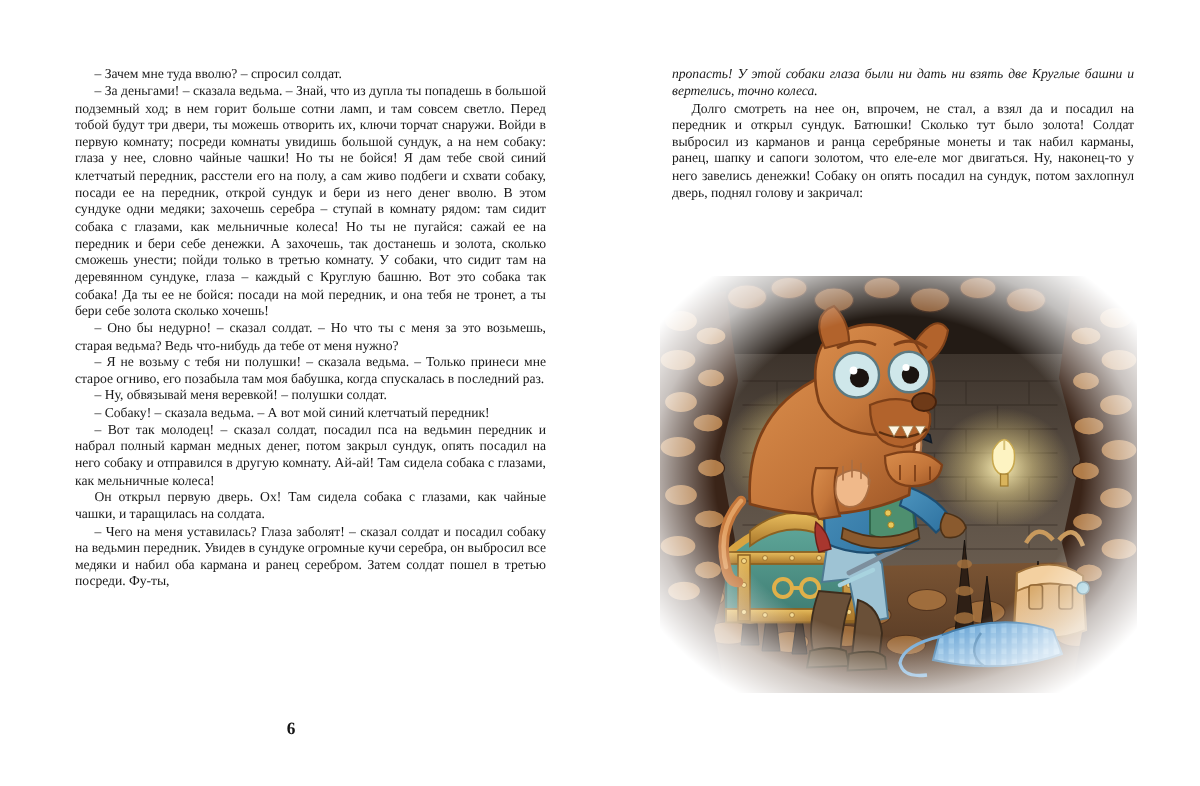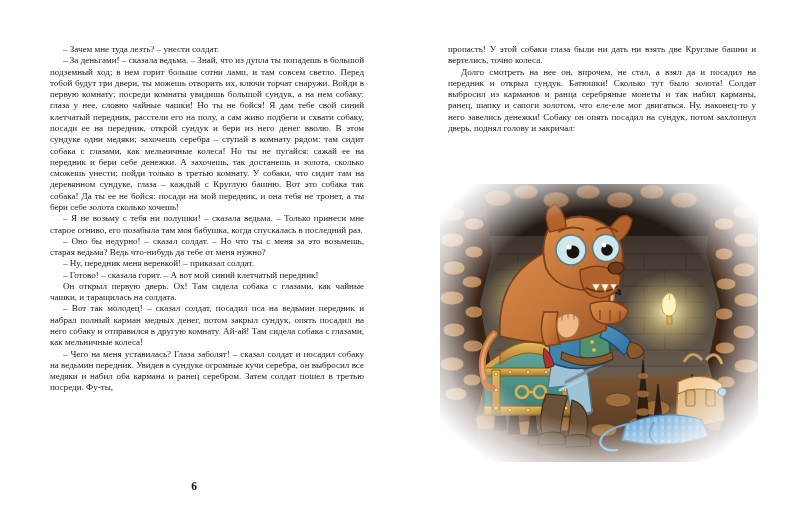--- a/index.html
+++ b/index.html
@@ -37,21 +37,21 @@
     text-align: justify;
     text-justify: inter-word;
     hyphens: manual;
     letter-spacing: -0.02px;
     color: #191919;
   }
   .para {
     margin: 0;
     text-indent: 13px;
   }
-  .para.cont { text-indent: 0; }
+  .para.cont { text-indent: 0; font-style: italic; }
 
   .folio {
     position: absolute;
     left: 0;
     right: 0;
     bottom: 32px;
     text-align: center;
     font-size: 11.5px;
     font-weight: bold;
     color: #141414;
@@ -68,28 +68,28 @@
   }
   .illus-svg { display: block; width: 100%; height: 100%; }
 </style>
 </head>
 <body>
 
 <div class="spread">
 
   <div class="page page-left">
     <div class="body-text">
-      <p class="para">– Зачем мне туда лезть? – унести солдат.</p>
+      <p class="para">– Зачем мне туда вволю? – спросил солдат.</p>
       <p class="para">– За деньгами! – сказала ведьма. – Знай, что из дупла ты попадешь в большой подземный ход; в нем горит больше сотни ламп, и там совсем светло. Перед тобой будут три двери, ты можешь отворить их, ключи торчат снаружи. Войди в первую комнату; посреди комнаты увидишь большой сундук, а на нем собаку: глаза у нее, словно чайные чашки! Но ты не бойся! Я дам тебе свой синий клетчатый передник, расстели его на полу, а сам живо подбеги и схвати собаку, посади ее на передник, открой сундук и бери из него денег вволю. В этом сундуке одни медяки; захочешь серебра – ступай в комнату рядом: там сидит собака с глазами, как мельничные колеса! Но ты не пугайся: сажай ее на передник и бери себе денежки. А захочешь, так достанешь и золота, сколько сможешь унести; пойди только в третью комнату. У собаки, что сидит там на деревянном сундуке, глаза – каждый с Круглую башню. Вот это собака так собака! Да ты ее не бойся: посади на мой передник, и она тебя не тронет, а ты бери себе золота сколько хочешь!</p>
+      <p class="para">– Оно бы недурно! – сказал солдат. – Но что ты с меня за это возьмешь, старая ведьма? Ведь что-нибудь да тебе от меня нужно?</p>
       <p class="para">– Я не возьму с тебя ни полушки! – сказала ведьма. – Только принеси мне старое огниво, его позабыла там моя бабушка, когда спускалась в последний раз.</p>
-      <p class="para">– Оно бы недурно! – сказал солдат. – Но что ты с меня за это возьмешь, старая ведьма? Ведь что-нибудь да тебе от меня нужно?</p>
-      <p class="para">– Ну, передник меня веревкой! – приказал солдат.</p>
-      <p class="para">– Готово! – сказала горит. – А вот мой синий клетчатый передник!</p>
+      <p class="para">– Ну, обвязывай меня веревкой! – полушки солдат.</p>
+      <p class="para">– Собаку! – сказала ведьма. – А вот мой синий клетчатый передник!</p>
+      <p class="para">– Вот так молодец! – сказал солдат, посадил пса на ведьмин передник и набрал полный карман медных денег, потом закрыл сундук, опять посадил на него собаку и отправился в другую комнату. Ай-ай! Там сидела собака с глазами, как мельничные колеса!</p>
       <p class="para">Он открыл первую дверь. Ох! Там сидела собака с глазами, как чайные чашки, и таращилась на солдата.</p>
-      <p class="para">– Вот так молодец! – сказал солдат, посадил пса на ведьмин передник и набрал полный карман медных денег, потом закрыл сундук, опять посадил на него собаку и отправился в другую комнату. Ай-ай! Там сидела собака с глазами, как мельничные колеса!</p>
       <p class="para">– Чего на меня уставилась? Глаза заболят! – сказал солдат и посадил собаку на ведьмин передник. Увидев в сундуке огромные кучи серебра, он выбросил все медяки и набил оба кармана и ранец серебром. Затем солдат пошел в третью посреди. Фу-ты,</p>
     </div>
     <div class="folio">6</div>
   </div>
 
   <div class="page page-right">
     <div class="body-text">
       <p class="para cont">пропасть! У этой собаки глаза были ни дать ни взять две Круглые башни и вертелись, точно колеса.</p>
       <p class="para">Долго смотреть на нее он, впрочем, не стал, а взял да и посадил на передник и открыл сундук. Батюшки! Сколько тут было золота! Солдат выбросил из карманов и ранца серебряные монеты и так набил карманы, ранец, шапку и сапоги золотом, что еле-еле мог двигаться. Ну, наконец-то у него завелись денежки! Собаку он опять посадил на сундук, потом захлопнул дверь, поднял голову и закричал:</p>
     </div>

